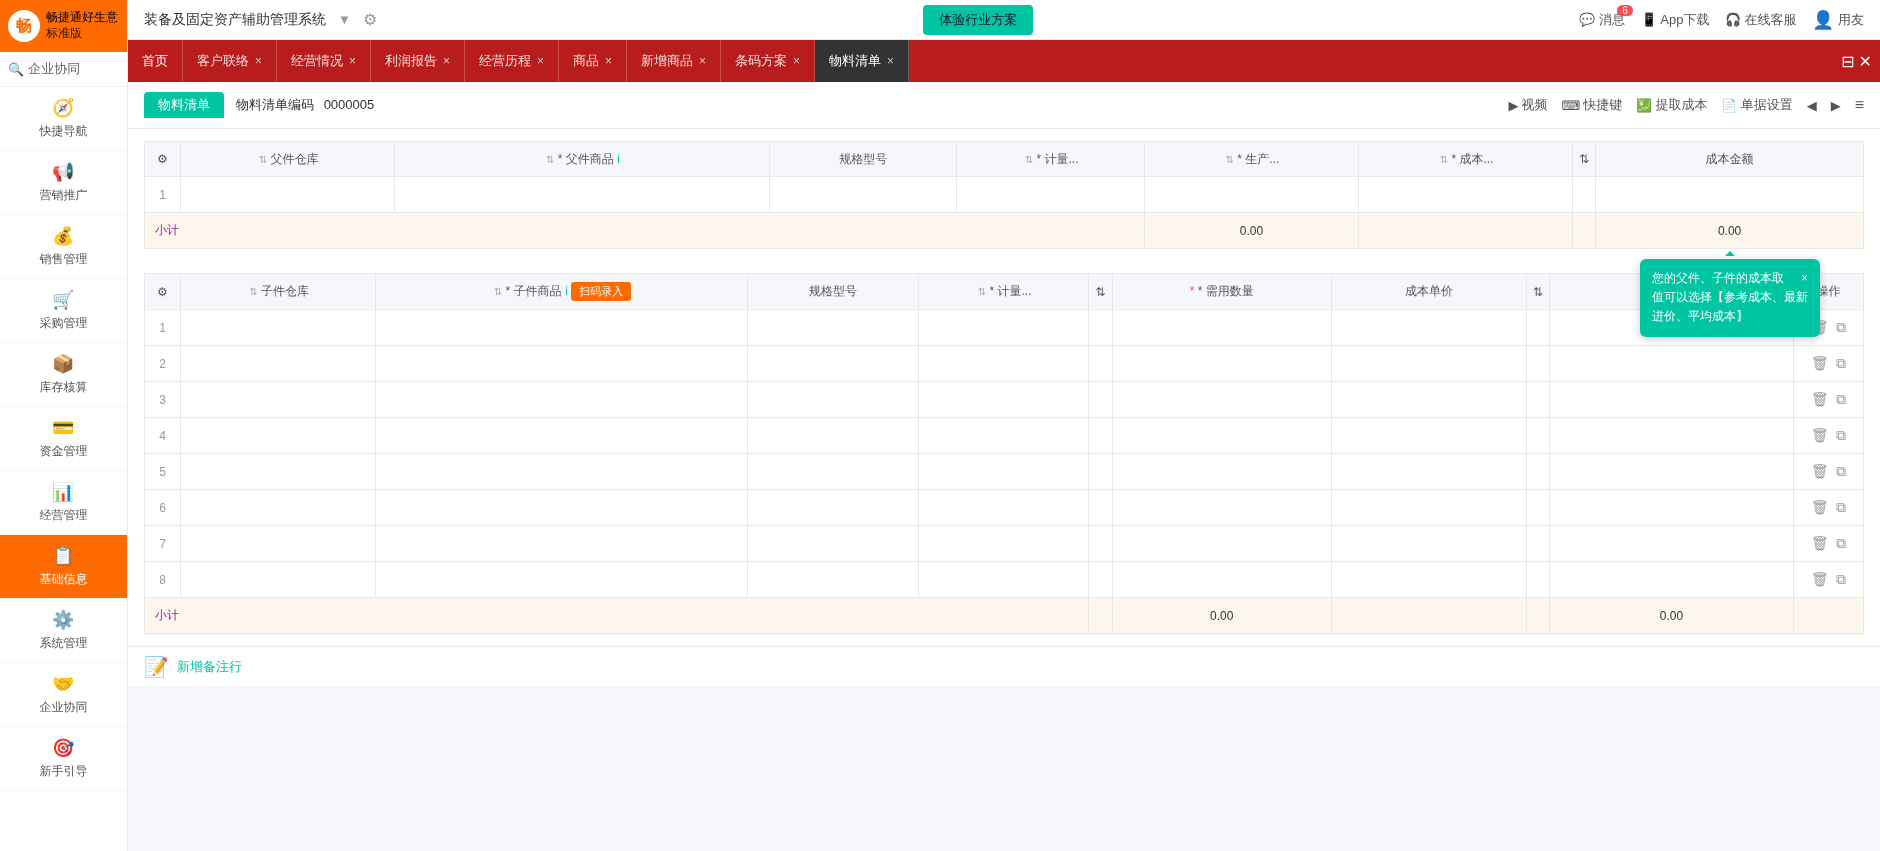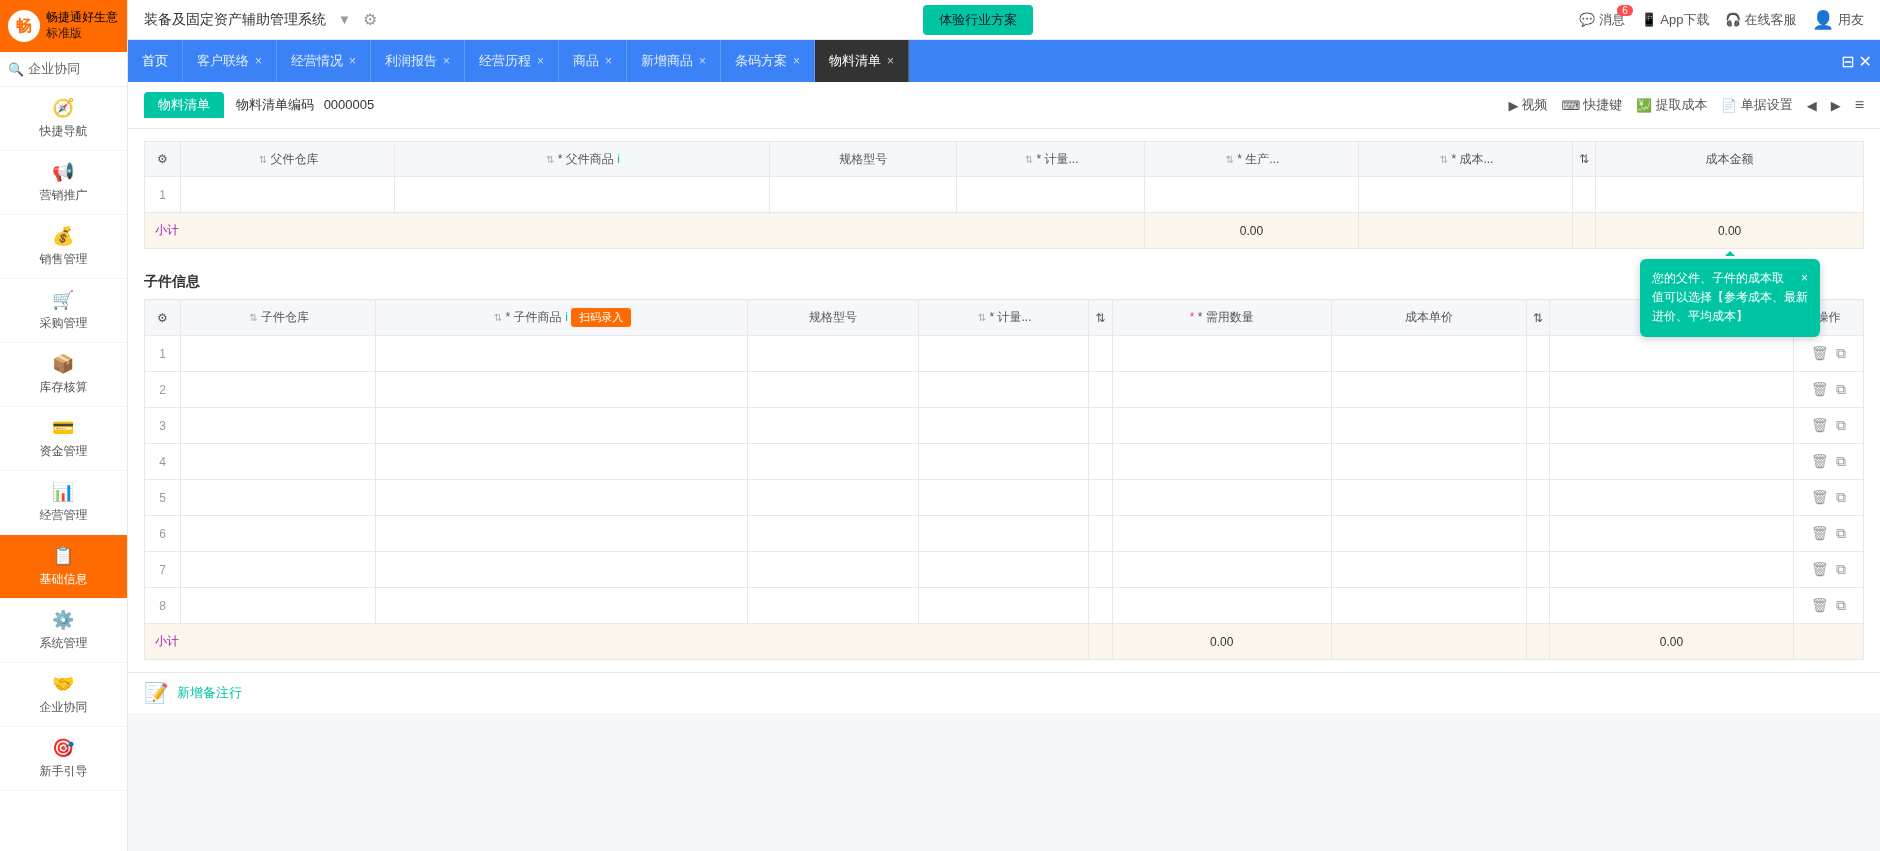--- a/index.html
+++ b/index.html
@@ -102,21 +102,21 @@
       padding: 6px 16px;
       cursor: pointer;
       font-size: 13px;
     }
     .header-right { display: flex; align-items: center; gap: 16px; color: #555; font-size: 13px; }
     .badge-wrap { position: relative; cursor: pointer; }
     .badge { position: absolute; top: -6px; right: -8px; background: #ff4d4f; color: #fff; border-radius: 10px; font-size: 10px; padding: 0 4px; min-width: 16px; text-align: center; }
 
     
     .tab-bar {
-      background: #3b82f6;
+      background: #b91c1c;
       display: flex;
       align-items: center;
       height: 42px;
       flex-shrink: 0;
       overflow: hidden;
     }
     .tab-item {
       padding: 0 14px;
       height: 42px;
       display: flex;
@@ -517,21 +517,20 @@
               <td class="subtotal-value">0.00</td>
               <td></td>
               <td></td>
               <td class="subtotal-value">0.00</td>
             </tr>
           </tbody>
         </table>
       </div>
 
       <div class="section">
-        <div class="section-title">子件信息</div>
         <table class="data-table">
           <thead>
             <tr>
               <th class="col-settings">
                 <span>⚙</span>
               </th>
               <th class="col-warehouse">
                 <span class="sort-arrows">⇅</span>
                 <span>子件仓库</span>
               </th>

